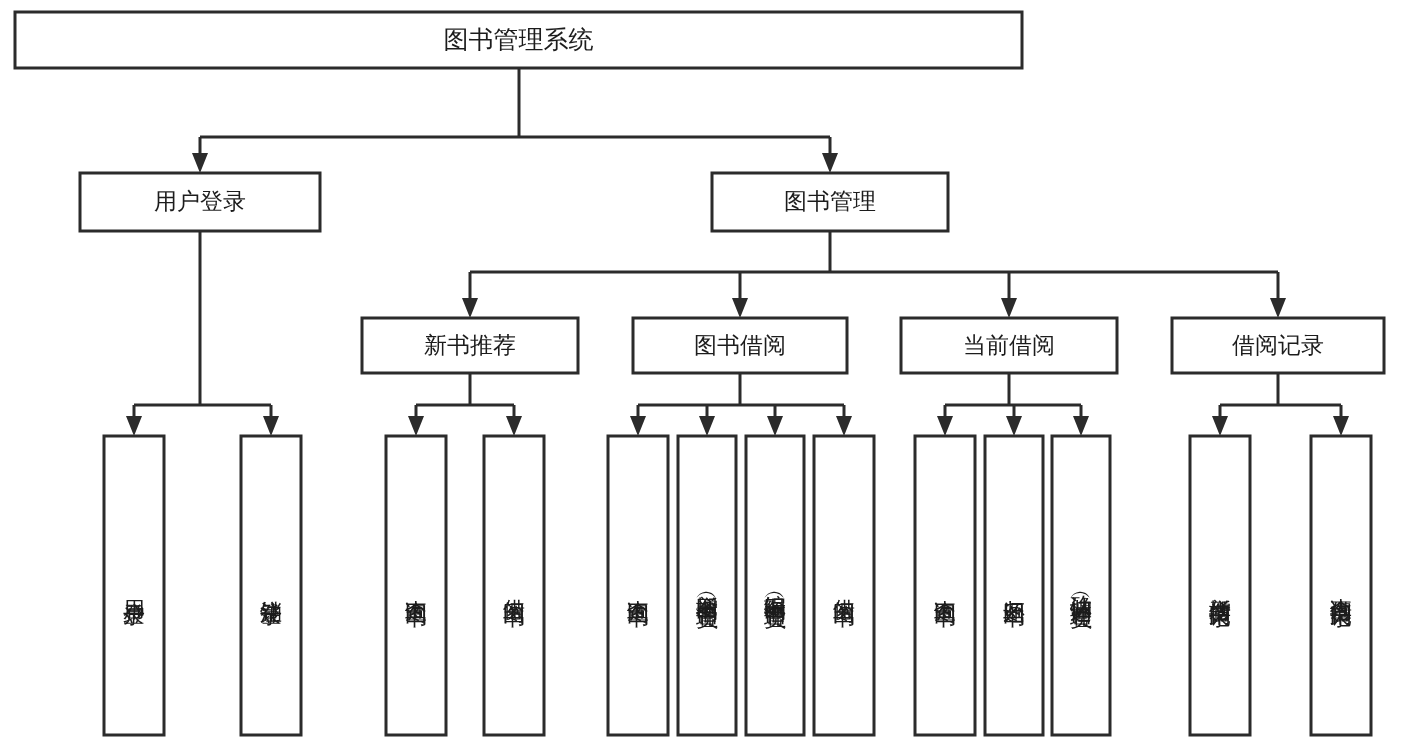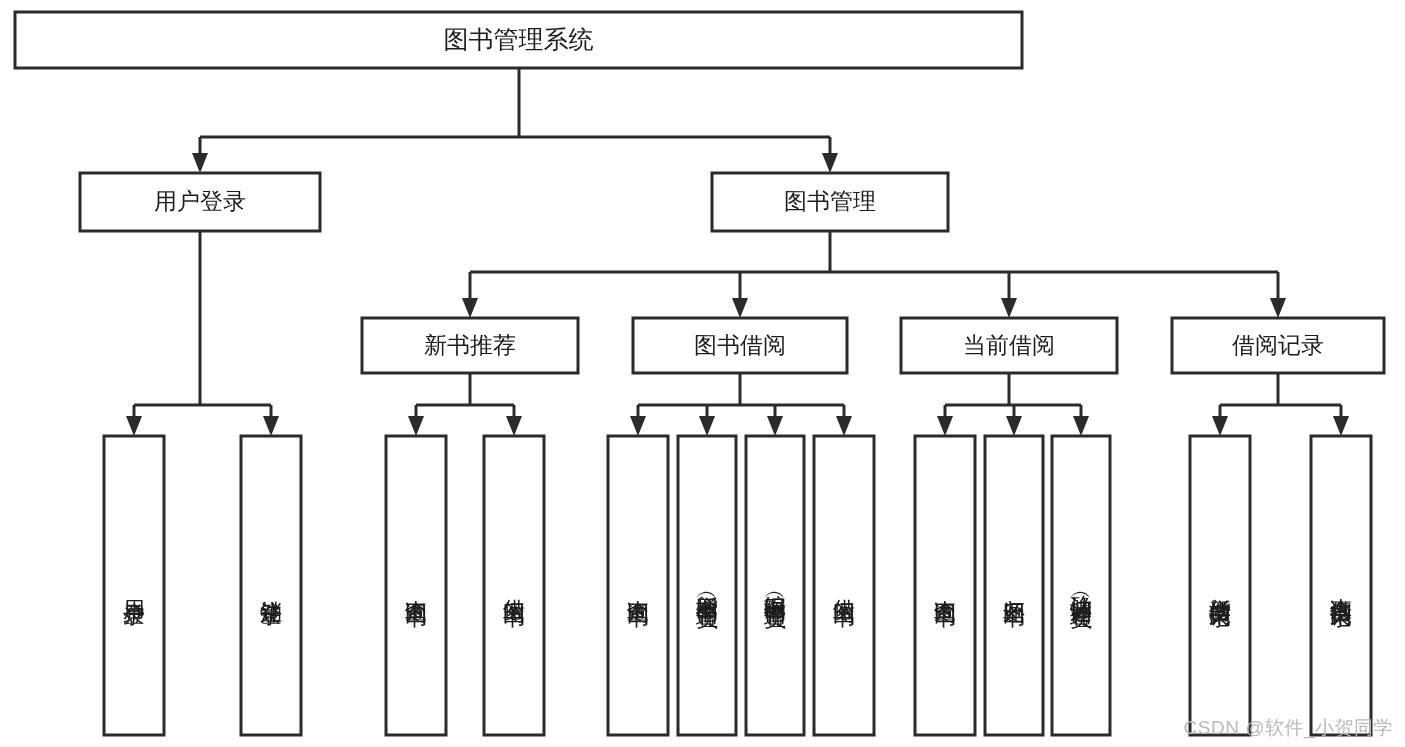--- a/index.html
+++ b/index.html
@@ -186,15 +186,14 @@
       <div class="leaf-label" style="left: 678px; top: 436px; width: 58px; height: 299px;">新增图书（管理员）</div>
       <div class="leaf-label" style="left: 746px; top: 436px; width: 58px; height: 299px;">编辑图书（管理员）</div>
       <div class="leaf-label" style="left: 814px; top: 436px; width: 60px; height: 299px;">借阅图书</div>
       <div class="leaf-label" style="left: 915px; top: 436px; width: 60px; height: 299px;">查询图书</div>
       <div class="leaf-label" style="left: 985px; top: 436px; width: 58px; height: 299px;">归还图书</div>
       <div class="leaf-label" style="left: 1052px; top: 436px; width: 58px; height: 299px;">确认归还（管理员）</div>
       <div class="leaf-label" style="left: 1190px; top: 436px; width: 60px; height: 299px;">新增借阅记录</div>
       <div class="leaf-label" style="left: 1311px; top: 436px; width: 60px; height: 299px;">查询借阅记录</div>
     </div>
 
-  <div class="watermark">CSDN @软件_小贺同学</div>
 
 </div>
 
 </body></html>

